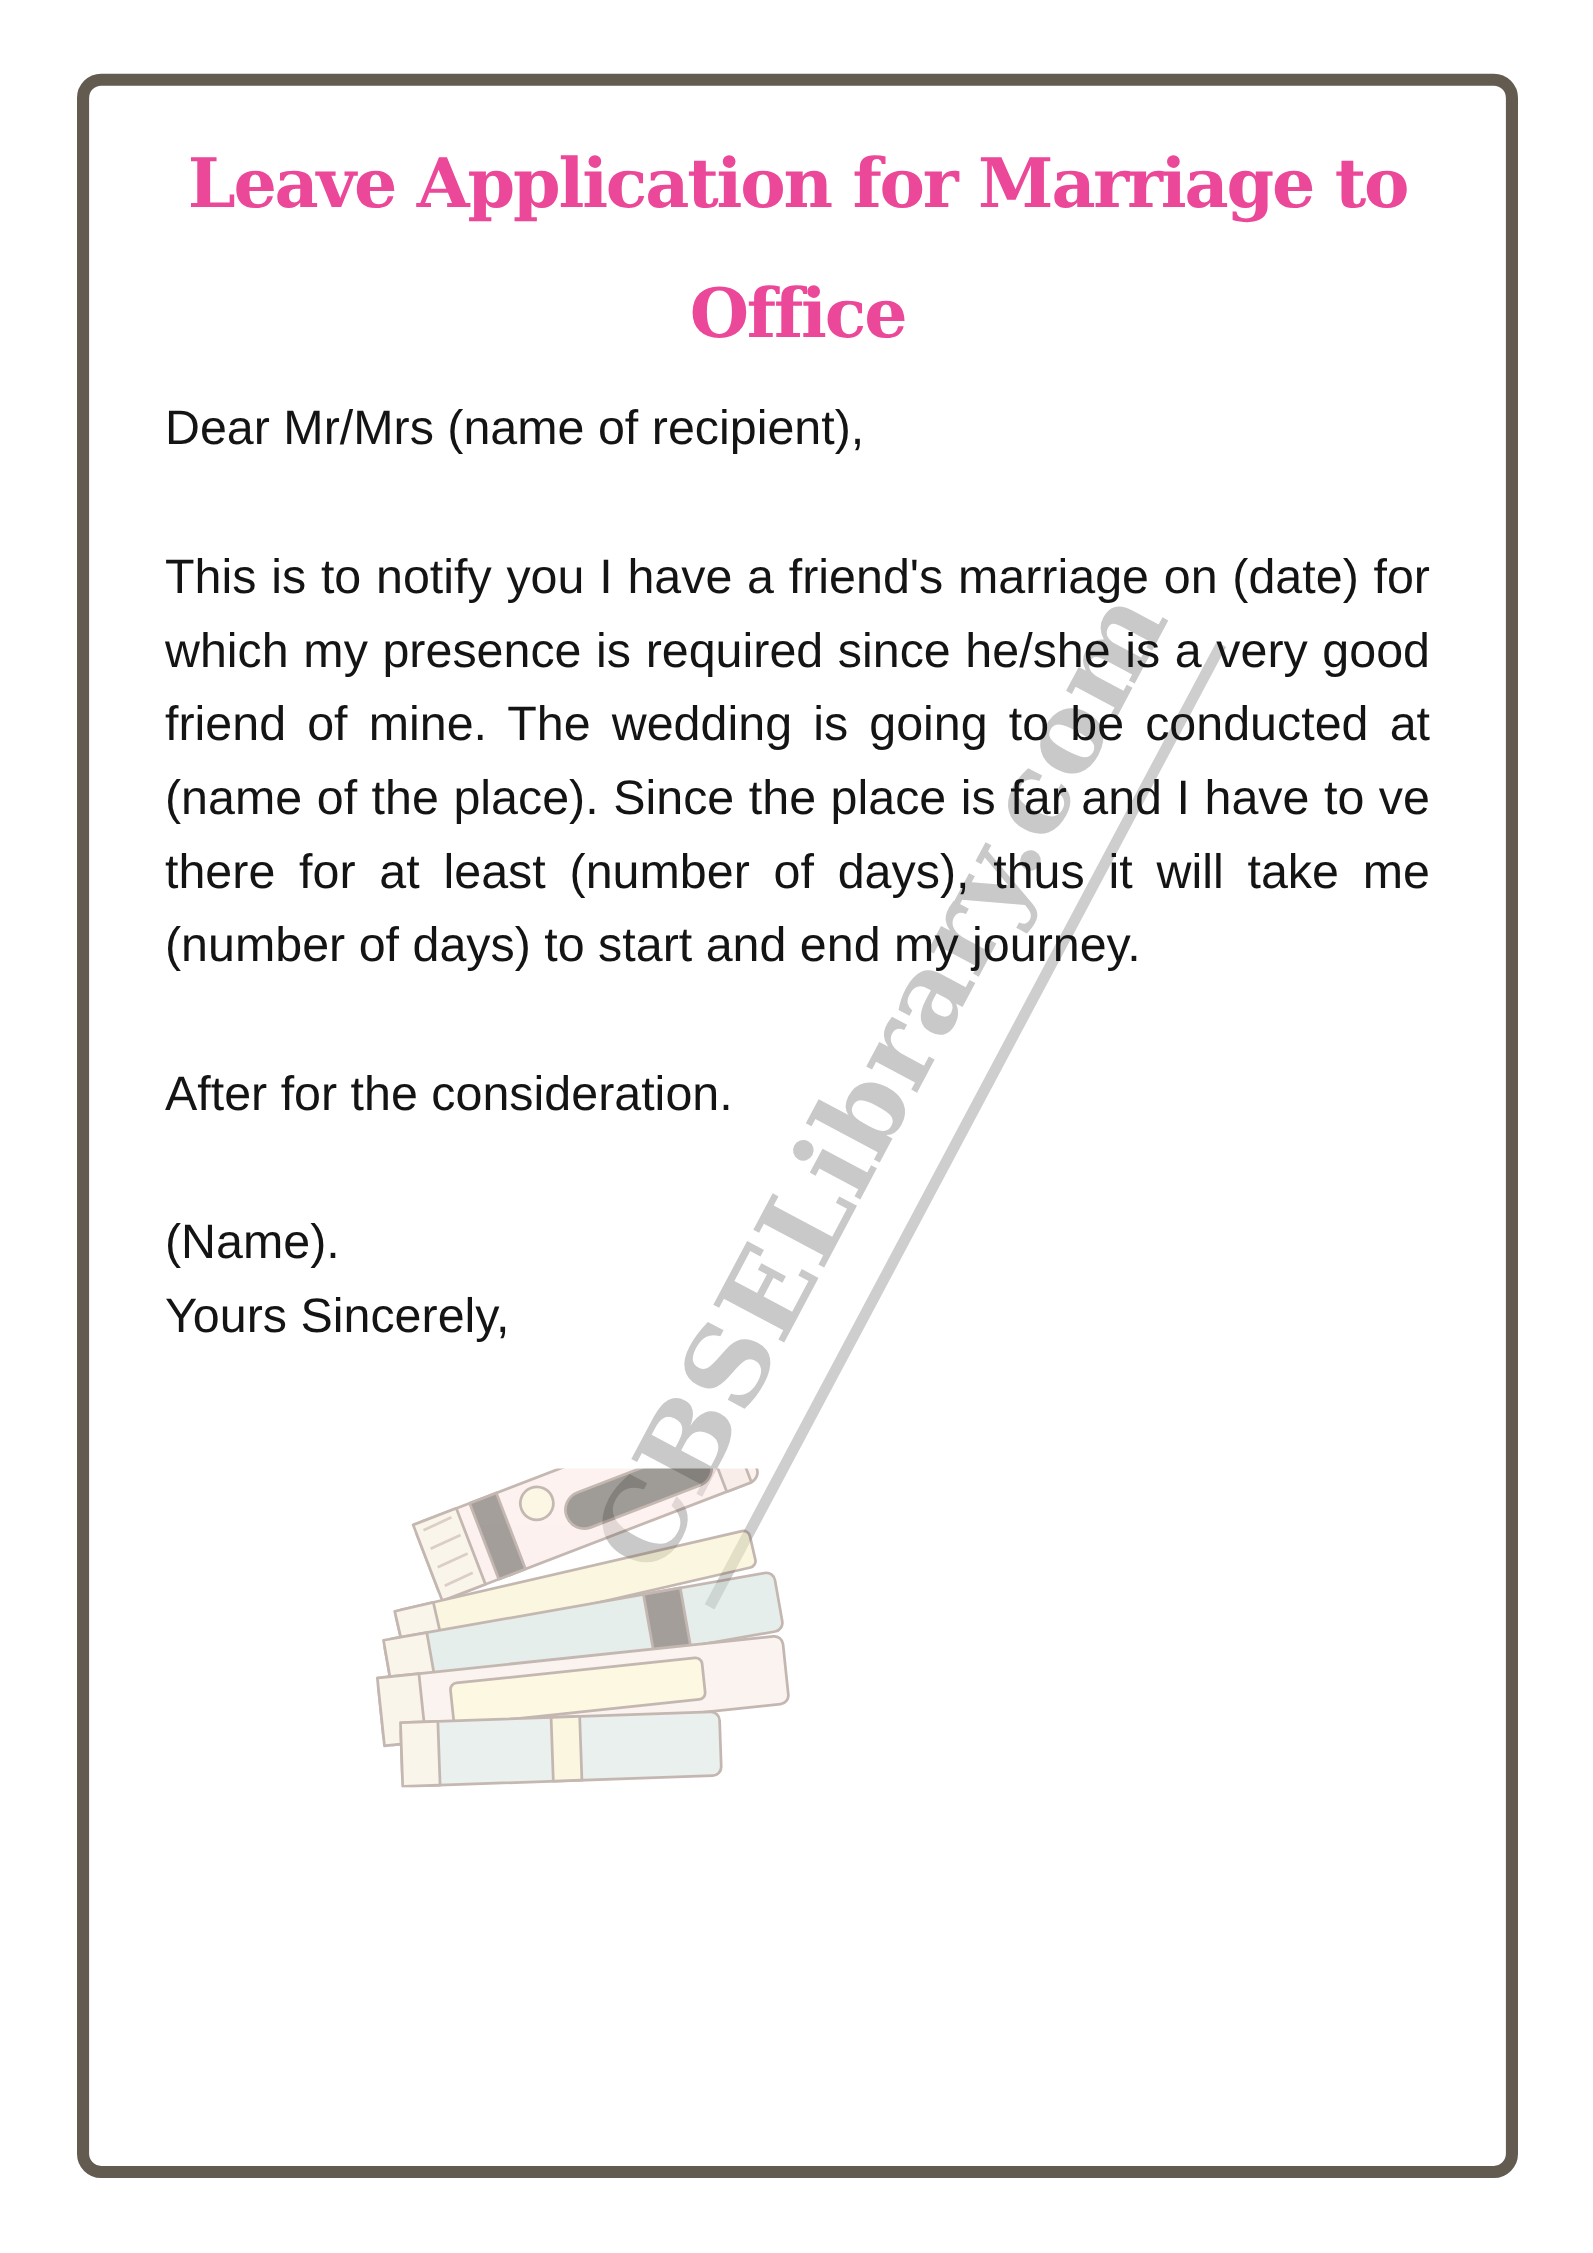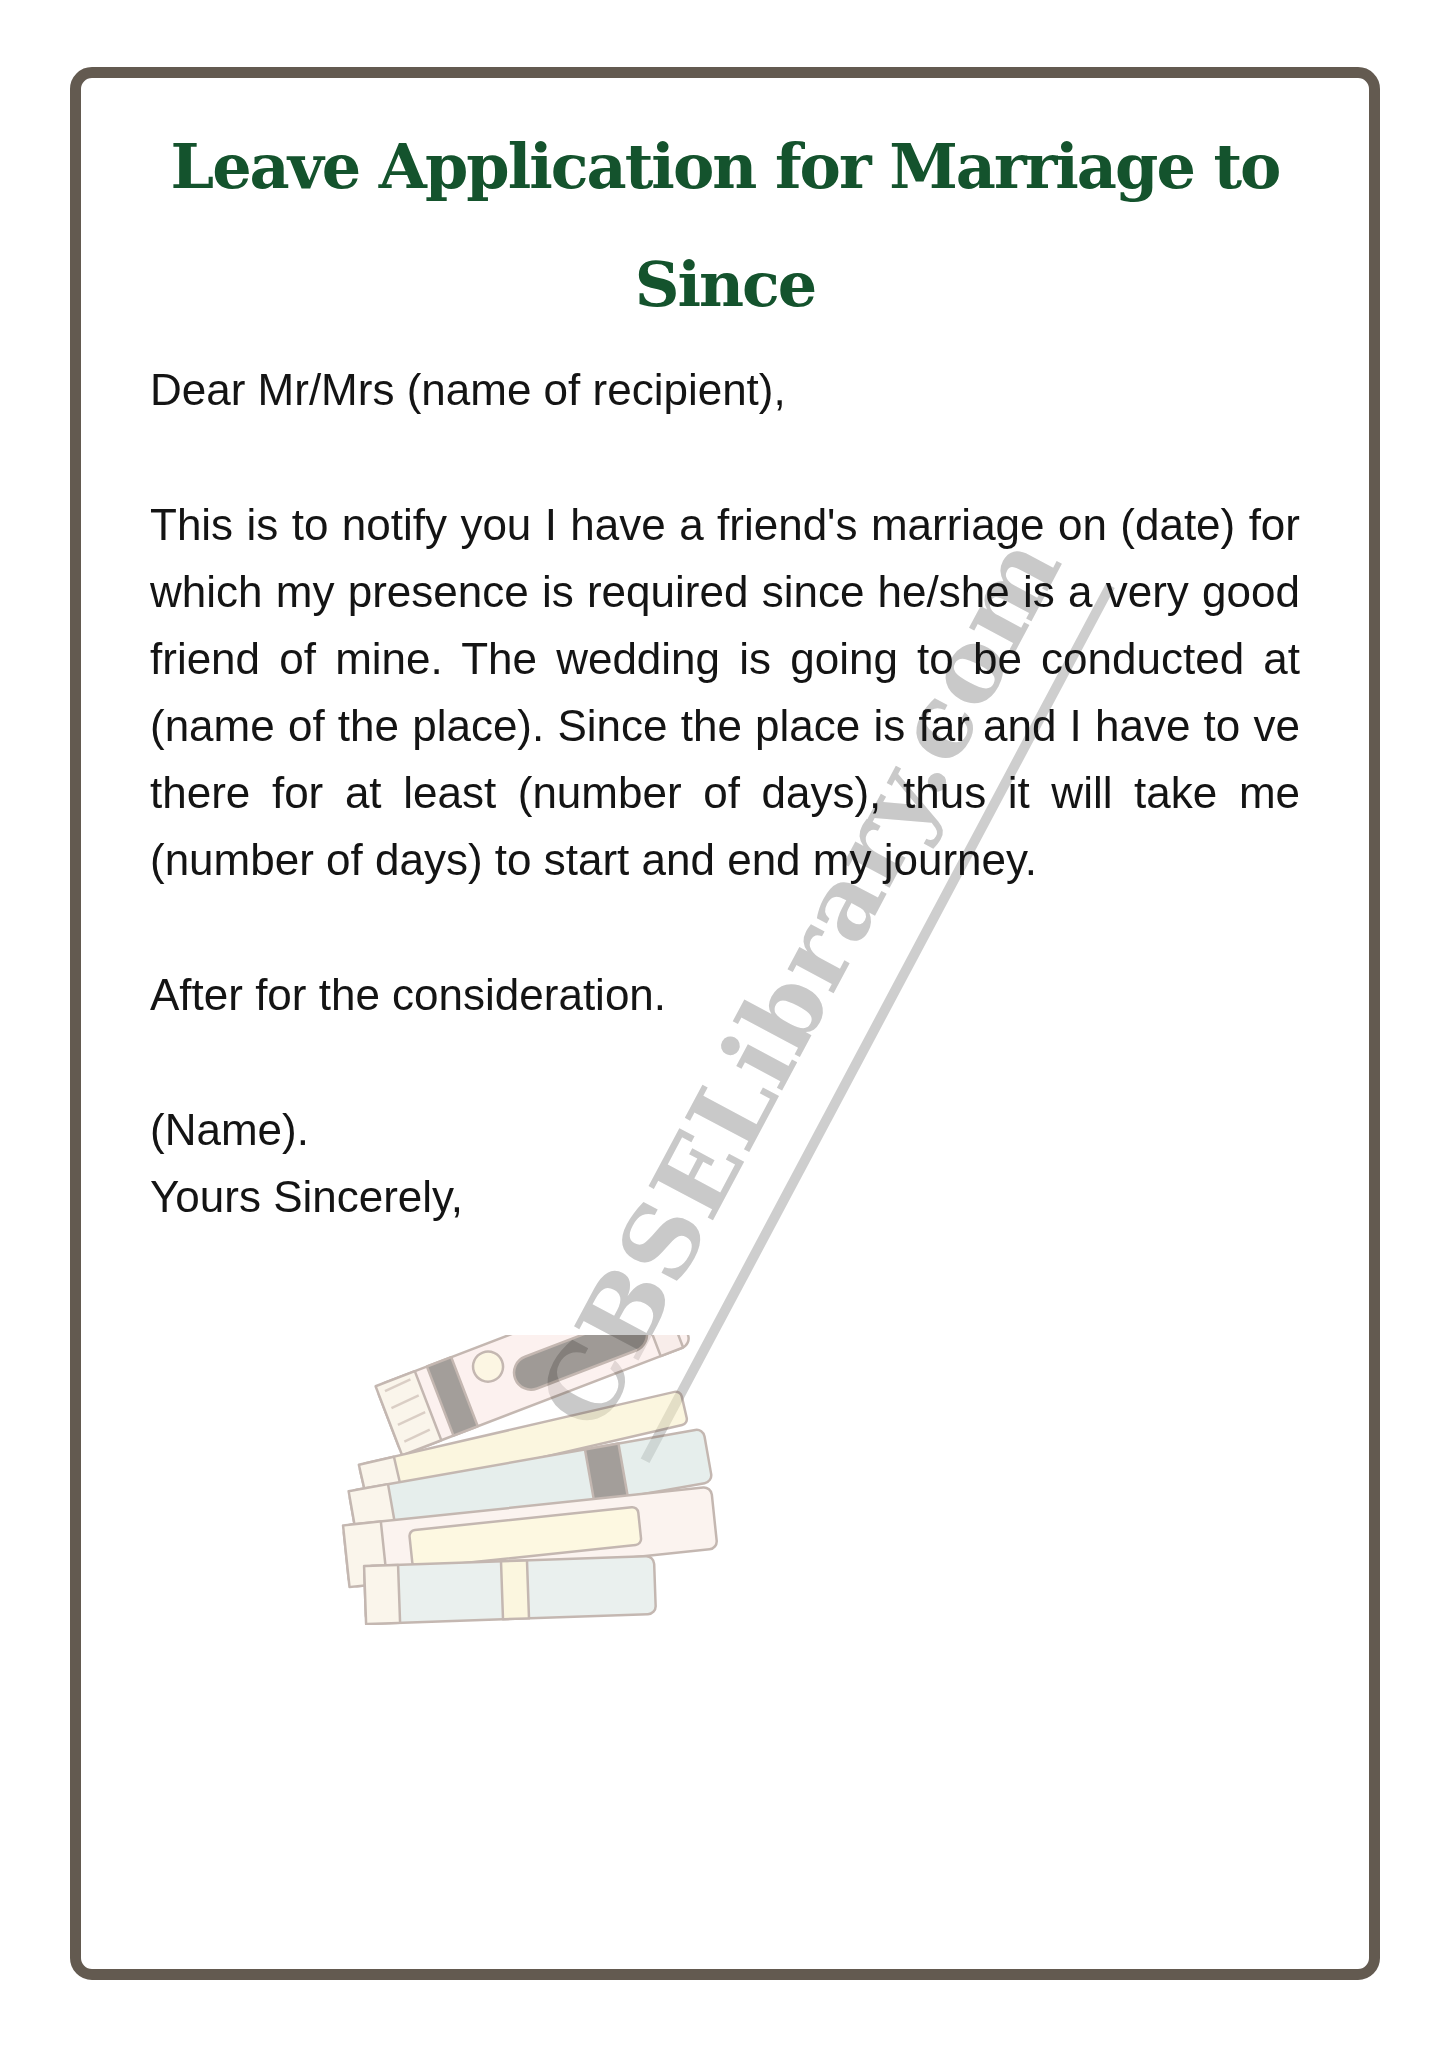--- a/index.html
+++ b/index.html
@@ -61,21 +61,21 @@
     padding: 30px 69px 0 69px;
   }
   .title {
     margin: 0 0 12px 0;
     font-family: "DejaVu Serif", serif;
     font-weight: 700;
     font-size: 62px;
     letter-spacing: -2px;
     line-height: 1.9;
     text-align: center;
-    color: #14532d;
+    color: #ec4899;
   }
   .content p {
     margin: 0 0 68px 0;
     font-size: 44px;
     line-height: 67px;
   }
   .content p.justified {
     text-align: justify;
   }
   .content p.tight {
@@ -121,21 +121,21 @@
           <g transform="rotate(-2 220 255)">
             <rect x="75" y="226" width="290" height="58" rx="8" fill="#d6e3de"></rect>
             <rect x="212" y="226" width="26" height="58" fill="#f9efc0"></rect>
             <rect x="75" y="226" width="34" height="58" fill="#f6ecd8"></rect>
           </g>
         </g>
       </svg>
     </div>
 
     <div class="content">
-      <h1 class="title"><span>Leave Application for Marriage to</span><br><span>Since</span></h1>
+      <h1 class="title"><span>Leave Application for Marriage to</span><br><span>Office</span></h1>
 
 
       <p>Dear Mr/Mrs (name of recipient),</p>
 
       <p class="justified">This is to notify you I have a friend's marriage on (date) for which my presence is required since he/she is a very good friend of mine. The wedding is going to be conducted at (name of the place). Since the place is far and I have to ve there for at least (number of days), thus it will take me (number of days) to start and end my journey.</p>
 
 
 
       <p>After for the consideration.</p>
 

